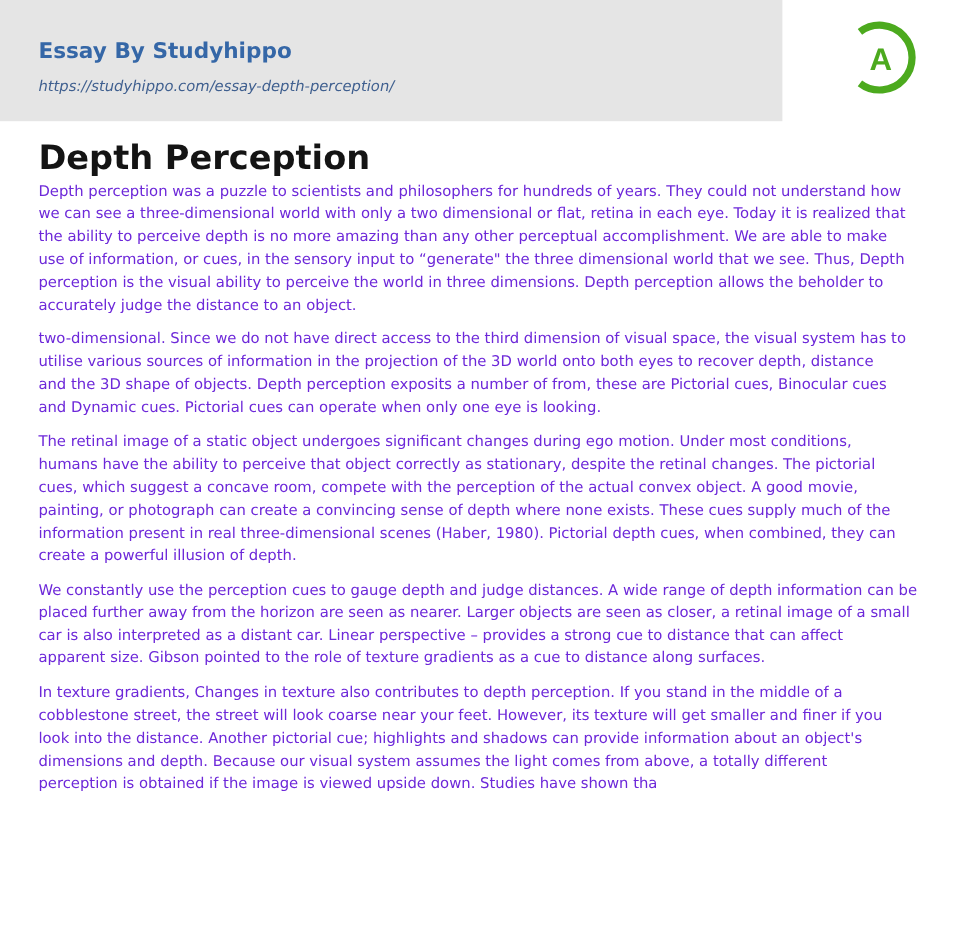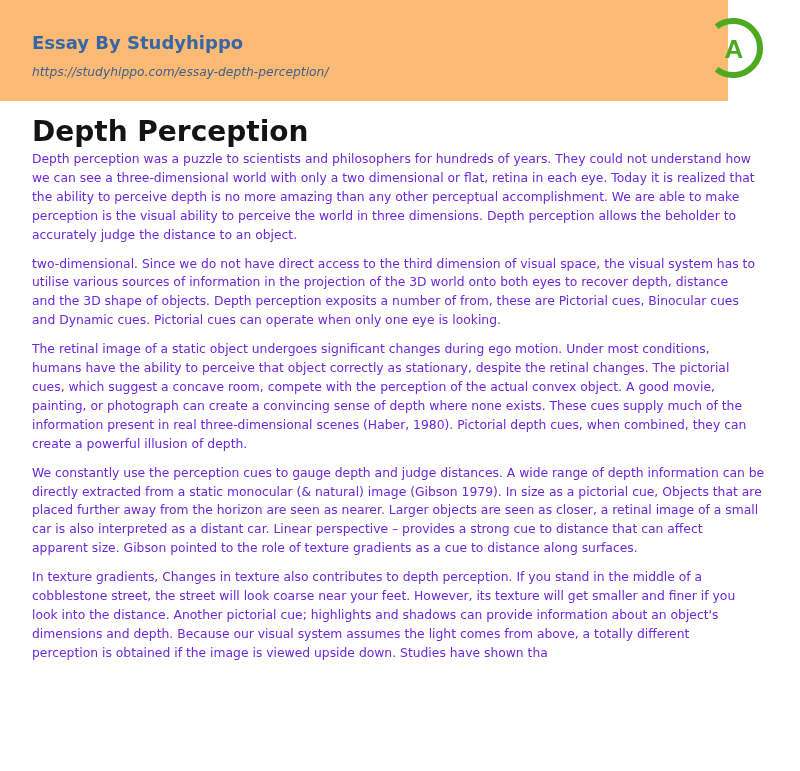--- a/index.html
+++ b/index.html
@@ -5,23 +5,23 @@
     * { box-sizing: border-box; margin: 0; padding: 0; }
     html, body {
       width: 800px;
       height: 771px;
       background: #ffffff;
       overflow: hidden;
       font-family: "DejaVu Sans", "Liberation Sans", sans-serif;
     }
     .header {
       position: relative;
-      width: 728px;
+      width: 652px;
       height: 101px;
-      background: #fdba74;
+      background: #e5e5e5;
     }
     .brand-title {
       position: absolute;
       left: 32px;
       top: 32px;
       font-size: 18px;
       font-weight: bold;
       color: #3567a7;
       letter-spacing: 0px;
       white-space: nowrap;
@@ -76,20 +76,21 @@
   </svg>
 </div>
 
 <div class="content">
   <h1 class="page-title">Depth Perception</h1>
 
   <div class="para">
     <span class="line">Depth perception was a puzzle to scientists and philosophers for hundreds of years. They could not understand how</span>
     <span class="line">we can see a three-dimensional world with only a two dimensional or flat, retina in each eye. Today it is realized that</span>
     <span class="line">the ability to perceive depth is no more amazing than any other perceptual accomplishment. We are able to make</span>
+    <span class="line">use of information, or cues, in the sensory input to “generate" the three dimensional world that we see. Thus, Depth</span>
     <span class="line">perception is the visual ability to perceive the world in three dimensions. Depth perception allows the beholder to</span>
     <span class="line">accurately judge the distance to an object.</span>
   </div>
 
   <div class="para">
     <span class="line">two-dimensional. Since we do not have direct access to the third dimension of visual space, the visual system has to</span>
     <span class="line">utilise various sources of information in the projection of the 3D world onto both eyes to recover depth, distance</span>
     <span class="line">and the 3D shape of objects. Depth perception exposits a number of from, these are Pictorial cues, Binocular cues</span>
     <span class="line">and Dynamic cues. Pictorial cues can operate when only one eye is looking.</span>
   </div>
@@ -98,21 +99,20 @@
     <span class="line">The retinal image of a static object undergoes significant changes during ego motion. Under most conditions,</span>
     <span class="line">humans have the ability to perceive that object correctly as stationary, despite the retinal changes. The pictorial</span>
     <span class="line">cues, which suggest a concave room, compete with the perception of the actual convex object. A good movie,</span>
     <span class="line">painting, or photograph can create a convincing sense of depth where none exists. These cues supply much of the</span>
     <span class="line">information present in real three-dimensional scenes (Haber, 1980). Pictorial depth cues, when combined, they can</span>
     <span class="line">create a powerful illusion of depth.</span>
   </div>
 
   <div class="para">
     <span class="line">We constantly use the perception cues to gauge depth and judge distances. A wide range of depth information can be</span>
-    <span class="line">directly extracted from a static monocular (&amp; natural) image (Gibson 1979). In size as a pictorial cue, Objects that are</span>
     <span class="line">placed further away from the horizon are seen as nearer. Larger objects are seen as closer, a retinal image of a small</span>
     <span class="line">car is also interpreted as a distant car. Linear perspective – provides a strong cue to distance that can affect</span>
     <span class="line">apparent size. Gibson pointed to the role of texture gradients as a cue to distance along surfaces.</span>
   </div>
 
   <div class="para">
     <span class="line">In texture gradients, Changes in texture also contributes to depth perception. If you stand in the middle of a</span>
     <span class="line">cobblestone street, the street will look coarse near your feet. However, its texture will get smaller and finer if you</span>
     <span class="line">look into the distance. Another pictorial cue; highlights and shadows can provide information about an object's</span>
     <span class="line">dimensions and depth. Because our visual system assumes the light comes from above, a totally different</span>

